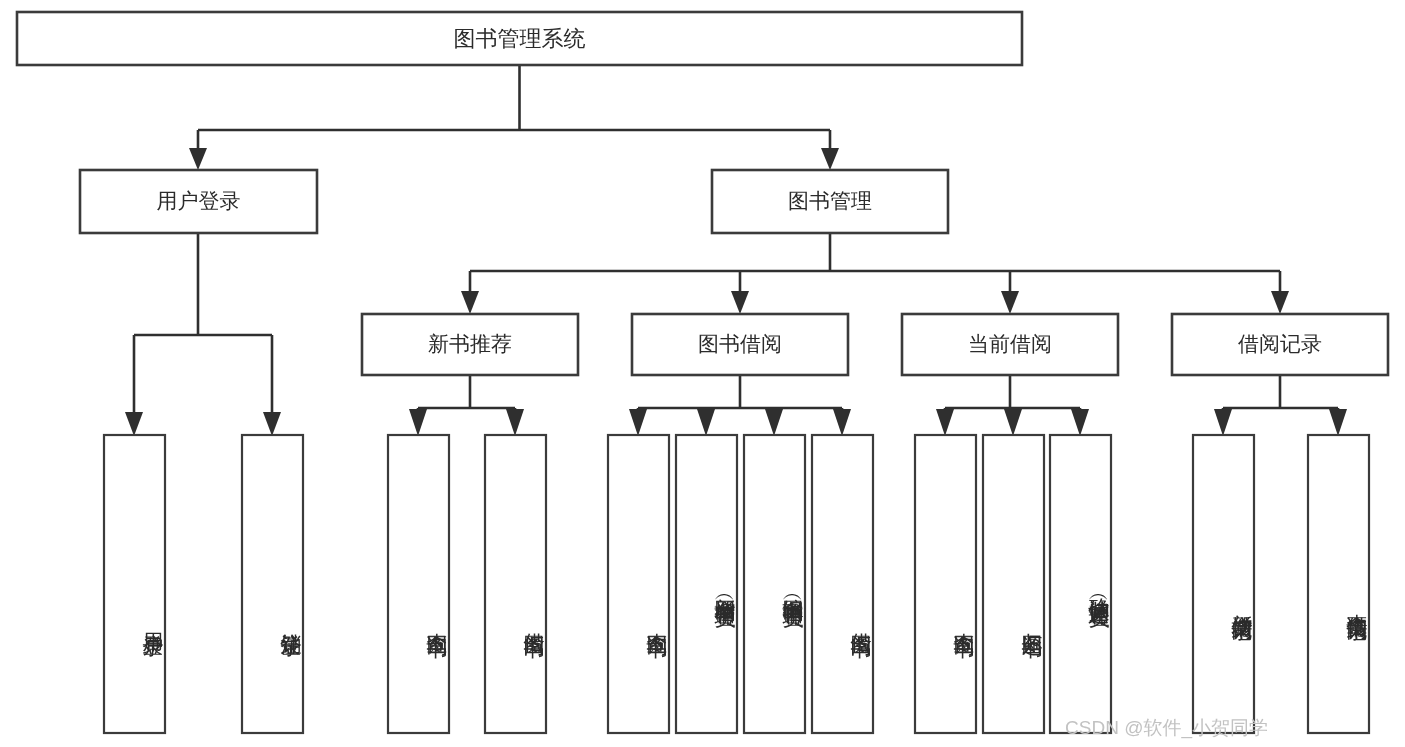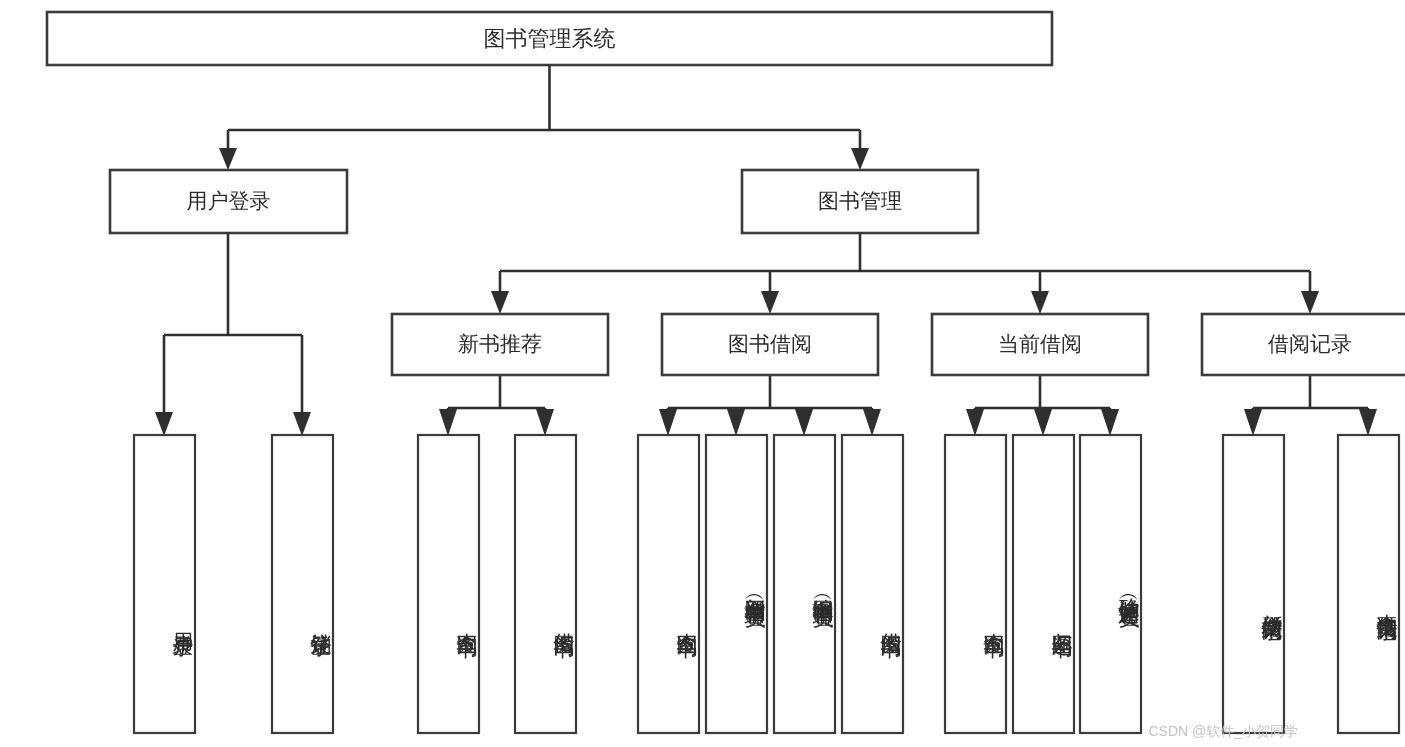--- a/index.html
+++ b/index.html
@@ -10,21 +10,20 @@
   body {
     width: 1405px;
     height: 747px;
     font-family: "Liberation Sans", "DejaVu Sans", sans-serif;
     overflow: hidden;
   }
   #diagram-root {
     position: relative;
     width: 1276px;
     height: 747px;
-    margin-left: 30px;
   }
   svg.flow {
     position: absolute;
     top: 0;
     left: 0;
     width: 1405px;
     height: 747px;
     display: block;
   }
   .node-rect {
@@ -75,21 +74,21 @@
     align-items: flex-start;
     justify-content: center;
     pointer-events: none;
     user-select: none;
   }
   .watermark {
     position: absolute;
     right: 8px;
     bottom: 6px;
     font-family: "Liberation Sans", "DejaVu Sans", sans-serif;
-    font-size: 14px;
+    font-size: 19px;
     color: #c2c2c2;
     white-space: nowrap;
     user-select: none;
   }
 </style>
 </head>
 <body>
 
 <div id="diagram-root">
 

